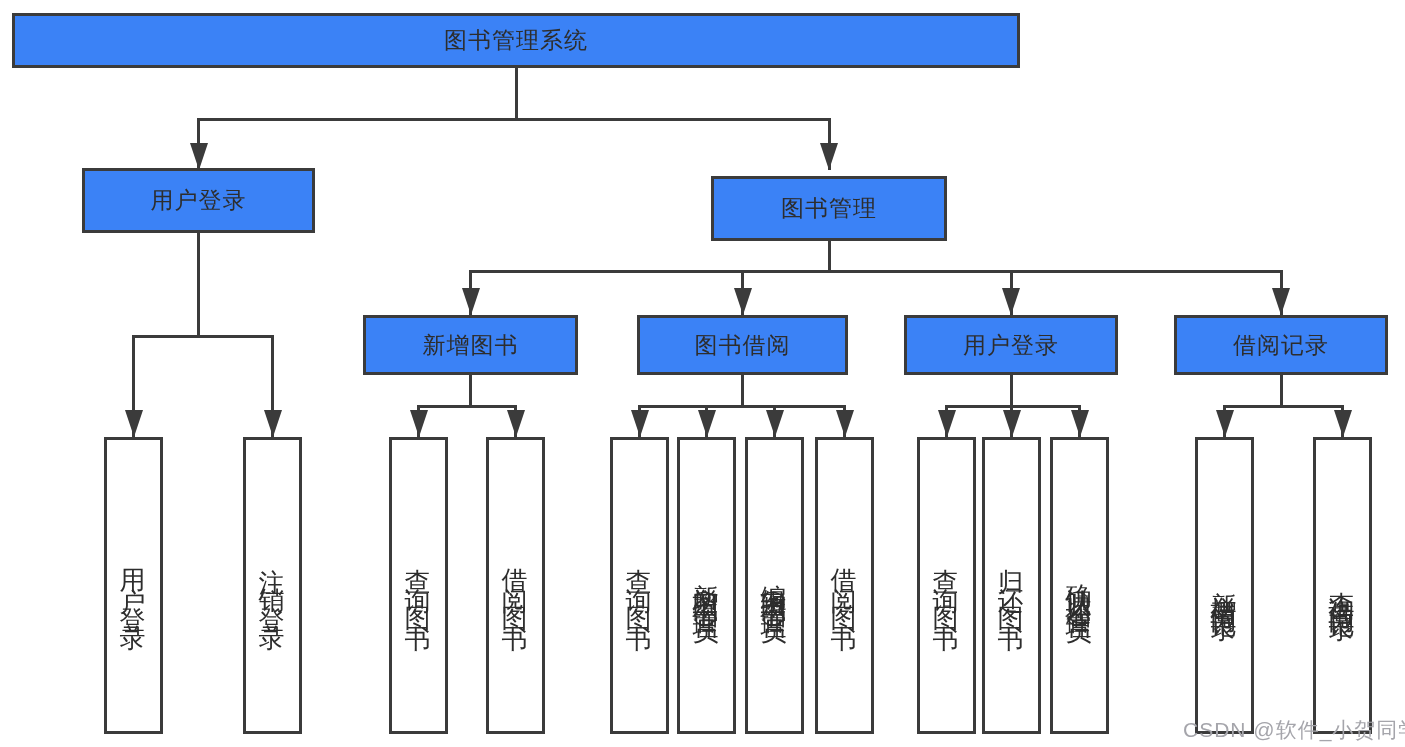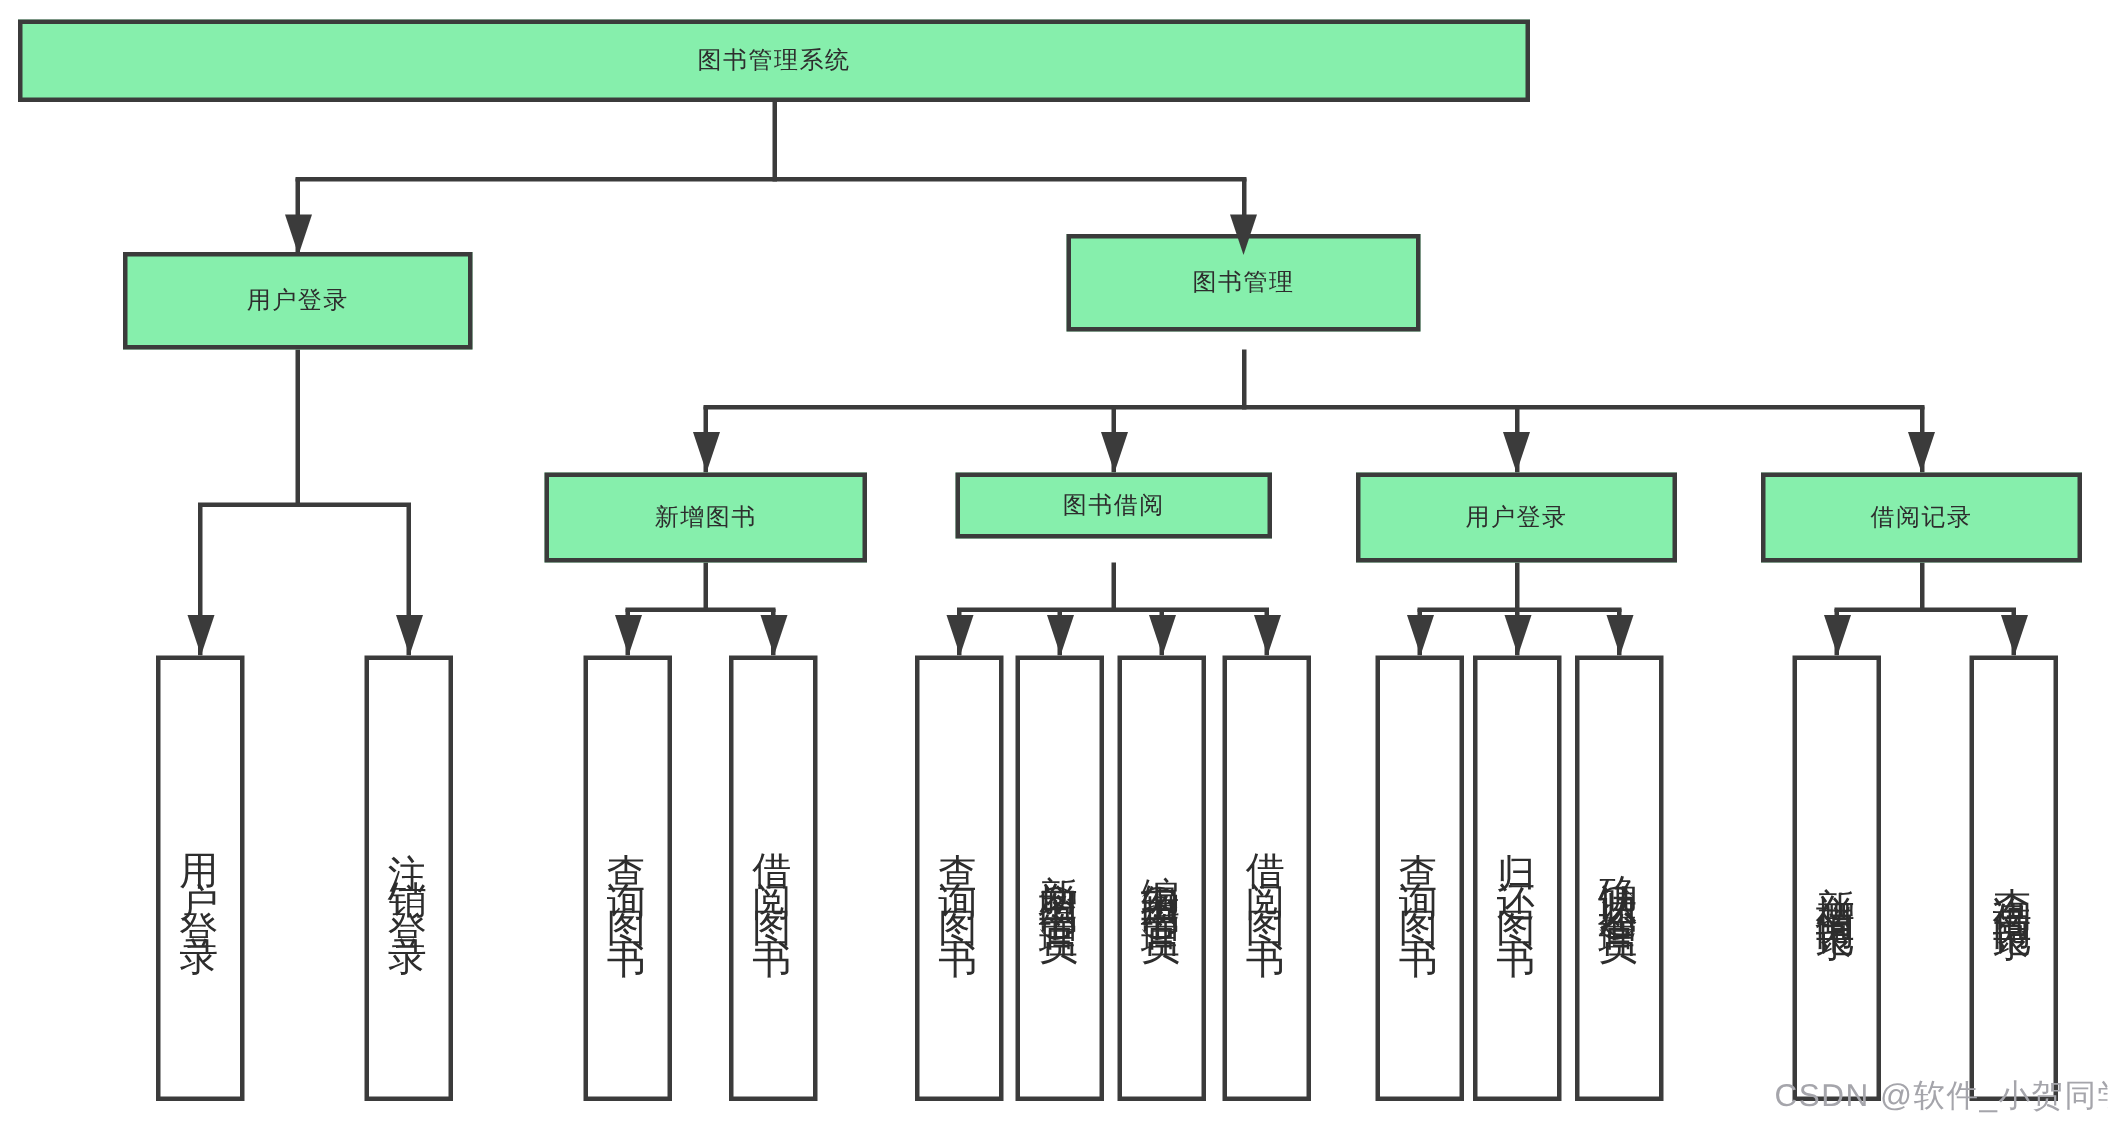--- a/index.html
+++ b/index.html
@@ -13,23 +13,23 @@
   body{
     width:1405px;height:747px;
     background:var(--bg);
     font-family:"Liberation Sans","DejaVu Sans",sans-serif;
     position:relative;overflow:hidden;
   }
   .stage{position:absolute;left:0;top:0;width:1405px;height:747px;}
   .node{
     position:absolute;box-sizing:border-box;
     border:3px solid var(--border);
-    background:#86efac;color:var(--text);
+    background:#3b82f6;color:var(--text);
     display:flex;align-items:center;justify-content:center;
-    font-size:16px;letter-spacing:1px;
+    font-size:23px;letter-spacing:1px;
     z-index:2;
   }
   .vnode{
     position:absolute;box-sizing:border-box;
     border:3px solid var(--border);
     background:#fff;color:var(--text);
     display:flex;align-items:center;justify-content:center;
     writing-mode:vertical-rl;text-orientation:mixed;
     font-size:26px;
     z-index:2;
@@ -51,24 +51,24 @@
   }
 </style>
 </head>
 <body>
 
 <div class="stage">
 
   <div class="node" style="left:12px;top:13px;width:1008px;height:55px;">图书管理系统</div>
 
   <div class="node" style="left:82px;top:168px;width:233px;height:65px;">用户登录</div>
-  <div class="node" style="left:711px;top:156px;width:236px;height:65px;">图书管理</div>
+  <div class="node" style="left:711px;top:176px;width:236px;height:65px;">图书管理</div>
 
   <div class="node" style="left:363px;top:315px;width:215px;height:60px;">新增图书</div>
-  <div class="node" style="left:637px;top:315px;width:211px;height:44px;">图书借阅</div>
+  <div class="node" style="left:637px;top:315px;width:211px;height:60px;">图书借阅</div>
   <div class="node" style="left:904px;top:315px;width:214px;height:60px;">用户登录</div>
   <div class="node" style="left:1174px;top:315px;width:214px;height:60px;">借阅记录</div>
 
   <div class="vnode vshort" style="left:104px;top:437px;width:59px;height:297px;">用户登录</div>
   <div class="vnode vshort" style="left:243px;top:437px;width:59px;height:297px;">注销登录</div>
 
   <div class="vnode vshort" style="left:389px;top:437px;width:59px;height:297px;">查询图书</div>
   <div class="vnode vshort" style="left:486px;top:437px;width:59px;height:297px;">借阅图书</div>
 
   <div class="vnode vshort" style="left:610px;top:437px;width:59px;height:297px;">查询图书</div>

